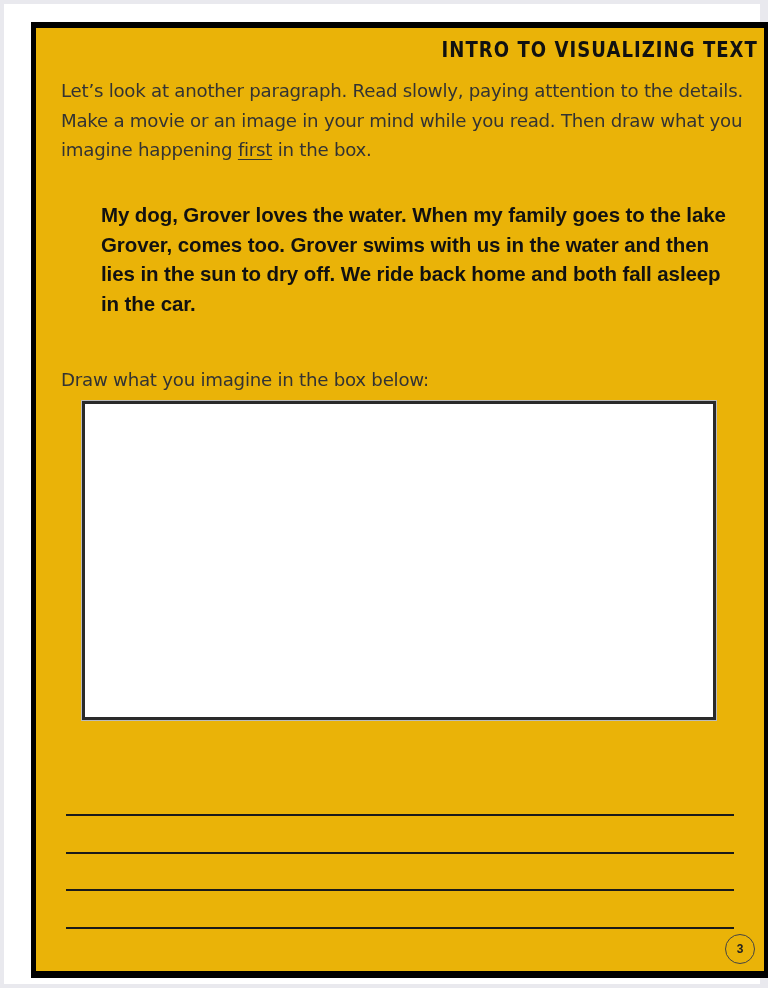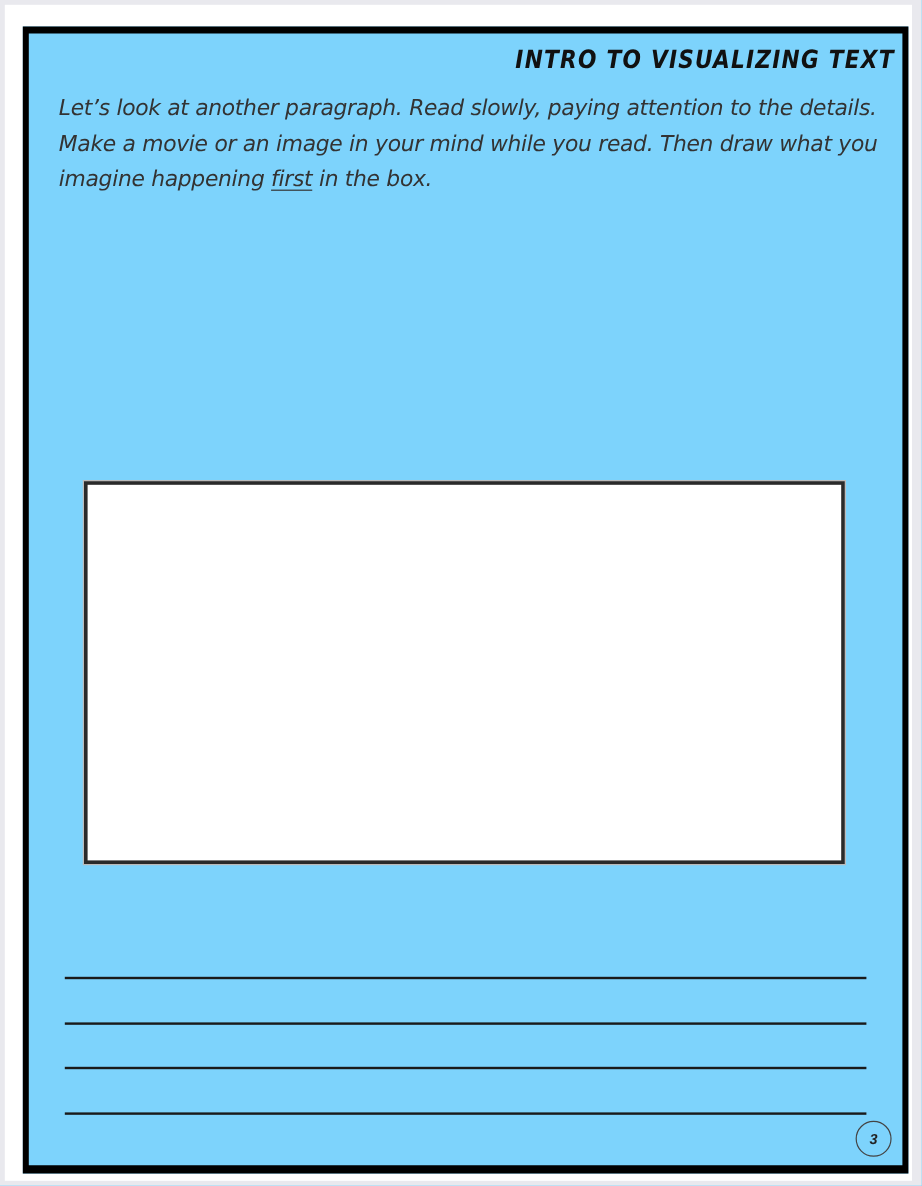--- a/index.html
+++ b/index.html
@@ -18,30 +18,29 @@
     .page {
       position: absolute;
       left: 4px;
       top: 4px;
       width: 756px;
       height: 980px;
       background: #ffffff;
     }
     .frame {
       position: absolute;
-      left: 15px;
+      left: 27px;
       top: 18px;
       width: 728px;
       height: 943px;
       border-left: 5px solid #000;
       border-right: 5px solid #000;
       border-top: 6px solid #000;
       border-bottom: 7px solid #000;
-      background: #7dd3fc;
-      font-style: italic;
+      background: #eab308;
     }
     .title {
       position: absolute;
       right: 6px;
       top: 10px;
       font-family: "DejaVu Sans", sans-serif;
       font-weight: bold;
       font-size: 21px;
       letter-spacing: 1.2px;
       transform: scaleX(0.86);
@@ -130,21 +129,23 @@
 </head>
 <body>
 
 <div class="page">
   <div class="frame">
 
     <div class="title">INTRO TO VISUALIZING TEXT</div>
 
     <div class="intro"><span>Let’s look at another paragraph. Read slowly, paying attention to the details. Make a movie or an image in your mind while you read. Then draw what you imagine happening </span><u>first</u><span> in the box.</span></div>
 
+    <div class="story">My dog, Grover loves the water. When my family goes to the lake Grover, comes too. Grover swims with us in the water and then lies in the sun to dry off. We ride back home and both fall asleep in the car.</div>
 
+    <div class="draw-label">Draw what you imagine in the box below:</div>
 
     <div class="draw-box"></div>
 
 
     <div class="write-line" style="top: 786px;"></div>
     <div class="write-line" style="top: 824px;"></div>
     <div class="write-line" style="top: 861px;"></div>
     <div class="write-line" style="top: 899px;"></div>
 
     <div class="page-num">3</div>

